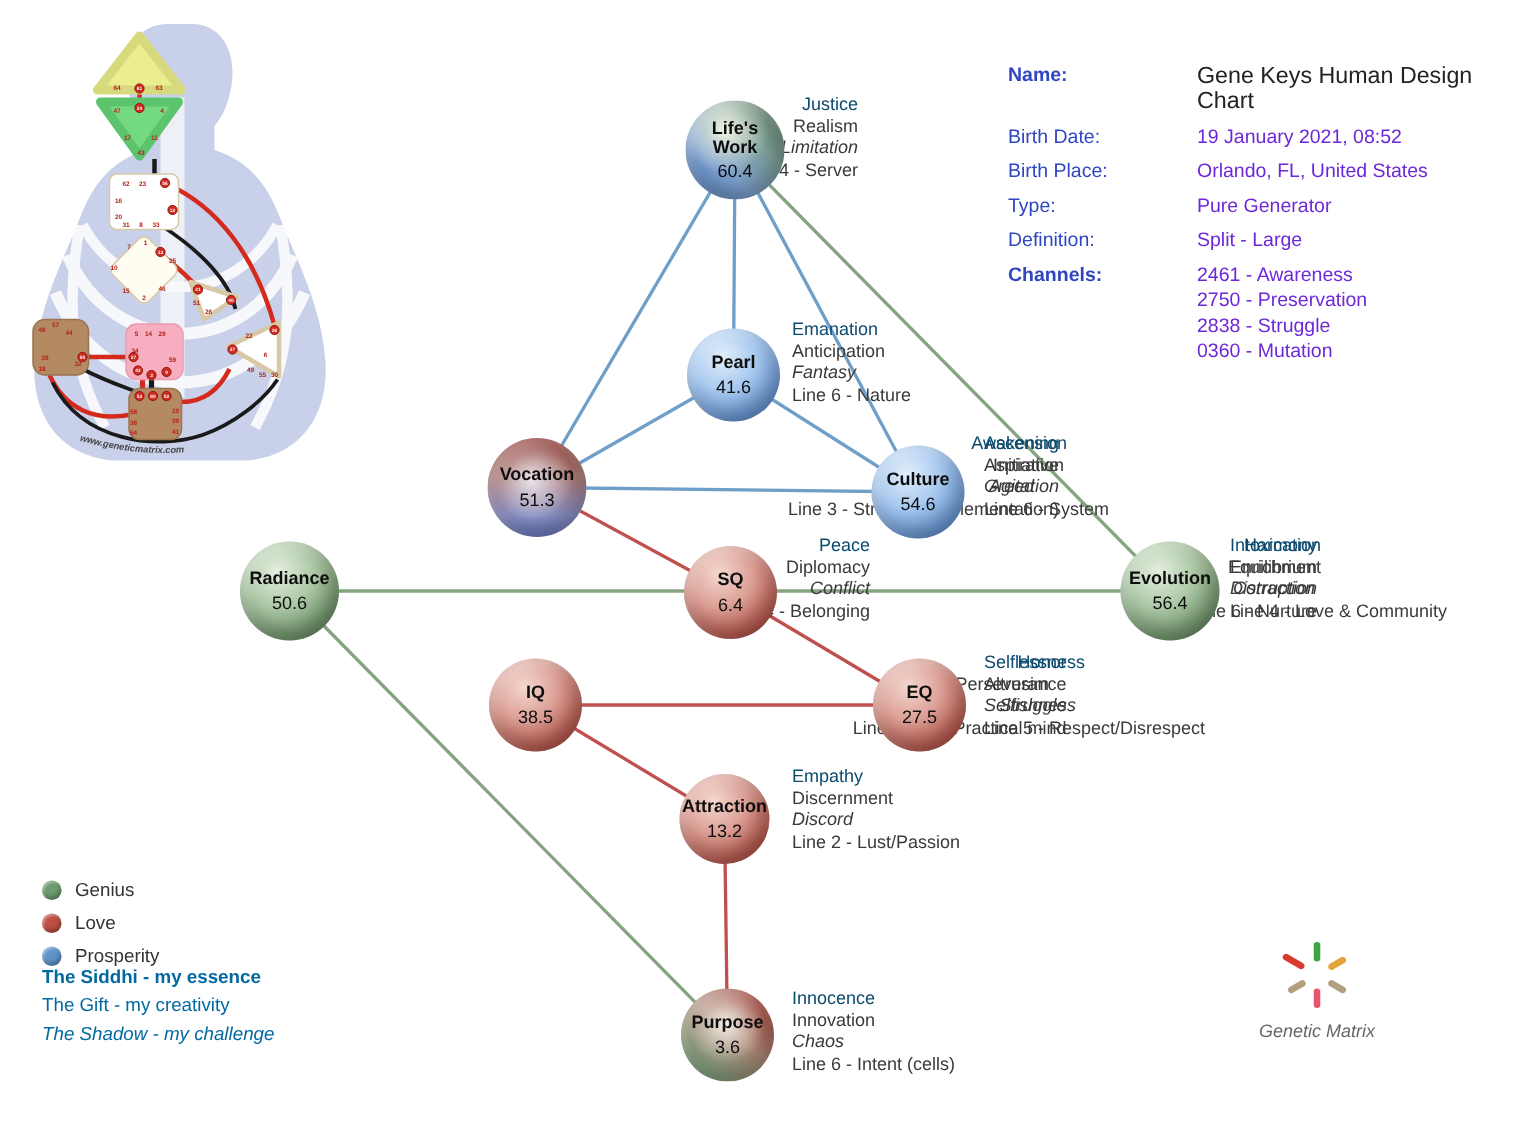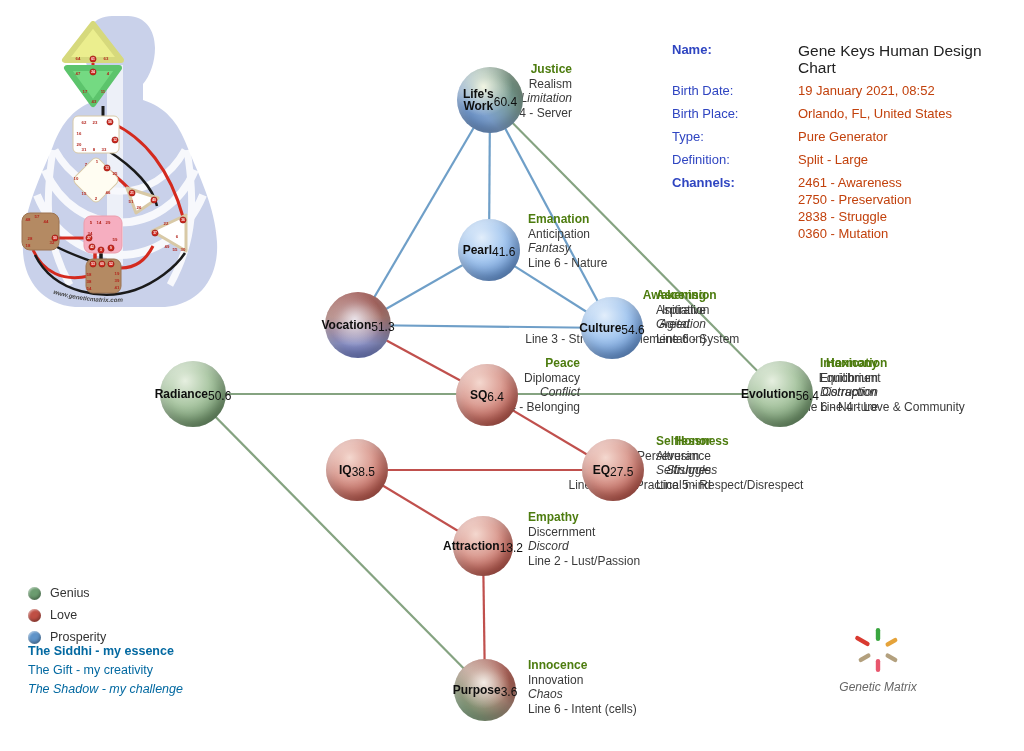--- a/index.html
+++ b/index.html
@@ -1,47 +1,47 @@
 <!DOCTYPE html>
 <html><head>
 <meta charset="utf-8">
 <style>
   html,body{margin:0;padding:0;background:#fff;}
   .stage{position:relative;width:1024px;height:751px;background:#ffffff;overflow:hidden;
          font-family:"Liberation Sans",sans-serif;}
   #edge-svg{position:absolute;left:0;top:0;}
 
   
-  .node{position:absolute;border-radius:50%;display:flex;flex-direction:row;align-items:center;
+  .node{position:absolute;border-radius:50%;display:flex;flex-direction:column;align-items:center;
         justify-content:center;color:#0e0e0e;
         box-shadow:inset -4px -7px 12px rgba(0,0,0,.25), inset 3px 4px 8px rgba(255,255,255,.35);}
   .node .nlabel{font-weight:bold;font-size:12px;line-height:12.5px;text-align:center;white-space:pre-line;}
   .node .nvalue{font-size:12px;margin-top:3px;}
   .node.blue{background:radial-gradient(circle at 38% 30%, #e2eefb 0%, #a9caf0 38%, #6d9bd8 72%, #4a77b8 100%);}
   .node.green{background:radial-gradient(circle at 38% 30%, #e6efe0 0%, #aec9a7 38%, #74996f 72%, #47724b 100%);}
   .node.red{background:radial-gradient(circle at 38% 30%, #f4d8cf 0%, #dca096 38%, #bc5d52 72%, #90312a 100%);}
   .node.blue-green{background:radial-gradient(circle at 40% 30%, rgba(248,250,230,.95) 0%, rgba(248,250,230,0) 48%),
                    linear-gradient(225deg, #546f52 0%, #7d9f98 35%, #7da1cf 65%, #4c77b5 100%);}
   .node.red-blue{background:radial-gradient(circle at 45% 42%, rgba(242,240,248,.9) 0%, rgba(242,240,248,0) 52%),
                  linear-gradient(180deg, #8e3933 0%, #a8766f 38%, #8d93c8 78%, #6b78be 100%);}
   .node.red-green{background:radial-gradient(circle at 48% 38%, rgba(248,244,238,.92) 0%, rgba(248,244,238,0) 52%),
                   linear-gradient(220deg, #9d392f 8%, #b08a7a 45%, #7d9a78 82%, #597f5c 100%);}
 
   
   .annotation{position:absolute;font-size:12px;line-height:14.5px;color:#3a3a3a;white-space:nowrap;}
   .annotation.right{text-align:right;}
-  .annotation .t{font-weight:bold;color:#4d7c0f;}
+  .annotation .t{font-weight:normal;color:#0c4a6e;}
   .annotation .sh{font-style:italic;}
 
   
   .info-panel{position:absolute;left:672px;top:42px;width:348px;}
   .info-row{display:flex;margin-bottom:7px;font-size:13px;line-height:16px;}
   .info-label{width:126px;flex:none;color:#2f45c1;}
   .info-label.b{font-weight:bold;}
-  .info-value{color:#c2410c;}
+  .info-value{color:#6d28d9;}
   .info-value.lg{font-size:15.5px;line-height:17px;color:#222;}
   .info-vlist div{margin-bottom:1px;}
 
   
   .legend{position:absolute;left:28px;top:586px;}
   .legend-item{display:flex;align-items:center;margin-bottom:8px;font-size:12.5px;color:#333;}
   .legend-dot{width:13px;height:13px;border-radius:50%;margin-right:9px;
               box-shadow:inset -1px -2px 3px rgba(0,0,0,.3), inset 1px 1px 2px rgba(255,255,255,.5);}
 
   

